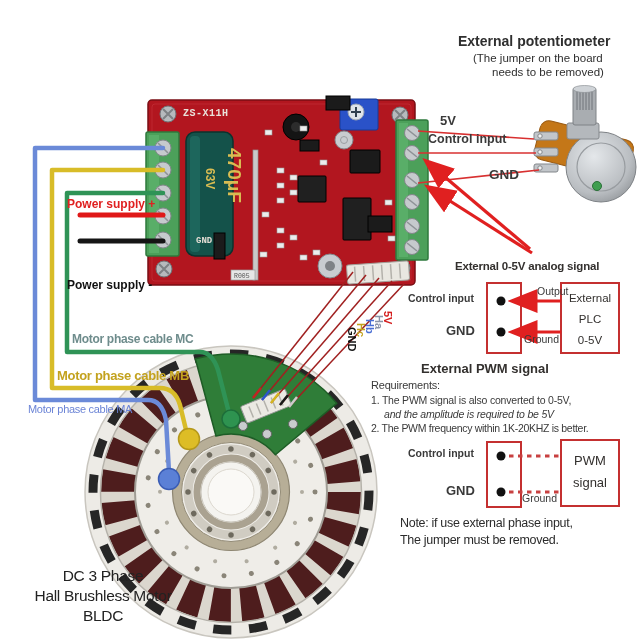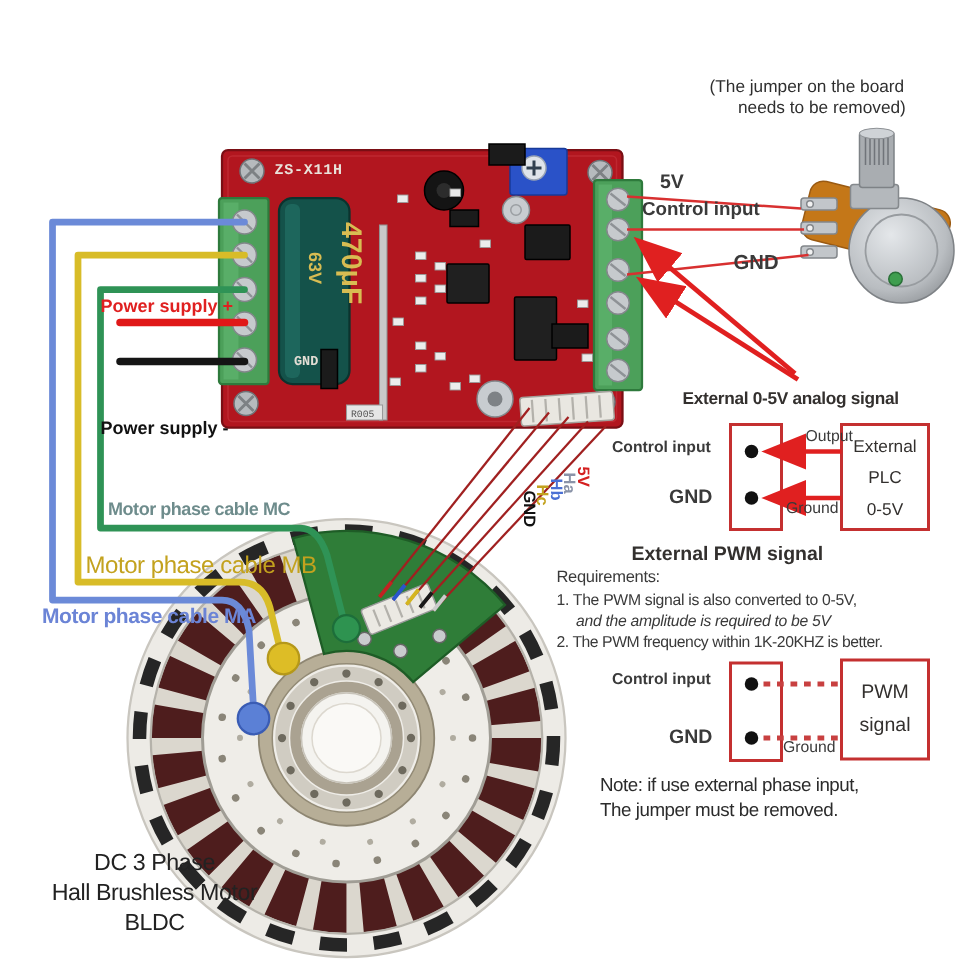--- a/index.html
+++ b/index.html
@@ -251,33 +251,34 @@
       <rect x="487" y="442" width="34" height="65" fill="none" stroke="#c43030" stroke-width="2"></rect>
       <rect x="561" y="440" width="58" height="66" fill="none" stroke="#c43030" stroke-width="2"></rect>
       <circle cx="501" cy="456" r="4.5" fill="#111"></circle>
           <circle cx="501" cy="492" r="4.5" fill="#111"></circle>
       <path d="M509,456 L561,456" stroke="#c84040" stroke-width="3.2" stroke-dasharray="4.5 4.5" fill="none"></path>
       <path d="M509,492 L561,492" stroke="#c84040" stroke-width="3.2" stroke-dasharray="4.5 4.5" fill="none"></path>
     </g>
   </g>
 </svg>
 
+<div class="lb" style="left:458px;top:34px;font-size:14px;font-weight:600;color:#2f2f2f;">External potentiometer</div>
 <div class="lb" style="left:473px;top:52px;font-size:11.5px;color:#2f2f2f;">(The jumper on the board</div>
 <div class="lb" style="left:492px;top:66px;font-size:11.5px;color:#2f2f2f;">needs to be removed)</div>
 
 <div class="lb" style="left:440px;top:114px;font-size:13px;font-weight:600;">5V</div>
 <div class="lb" style="left:428px;top:133px;font-size:12.5px;font-weight:600;">Control input</div>
 <div class="lb" style="left:489px;top:168px;font-size:13.5px;font-weight:600;">GND</div>
 
 <div class="lb" style="left:67px;top:198px;font-size:12px;font-weight:700;color:#e02020;">Power supply +</div>
 <div class="lb" style="left:67px;top:244px;font-size:12px;font-weight:700;color:#111;margin-top:35px;">Power supply -</div>
 
 <div class="lb" style="left:72px;top:333px;font-size:12px;font-weight:600;letter-spacing:-0.3px;color:#6e8c8c;">Motor phase cable MC</div>
-<div class="lb" style="left:57px;top:369px;font-size:16px;font-weight:400;letter-spacing:-0.3px;color:#c3a21e;">Motor phase cable MB</div>
-<div class="lb" style="left:28px;top:403px;font-size:14px;font-weight:700;letter-spacing:-0.3px;color:#6b84d6;">Motor phase cable MA</div>
+<div class="lb" style="left:57px;top:369px;font-size:13px;font-weight:700;letter-spacing:-0.3px;color:#c3a21e;">Motor phase cable MB</div>
+<div class="lb" style="left:28px;top:403px;font-size:11px;font-weight:400;letter-spacing:-0.3px;color:#6b84d6;">Motor phase cable MA</div>
 
 <div class="lb vr" style="left:394px;top:311px;color:#d42020;">5V</div>
 <div class="lb vr" style="left:385px;top:315px;color:#8a93a8;">Ha</div>
 <div class="lb vr" style="left:376px;top:319px;color:#4a6fd4;">Hb</div>
 <div class="lb vr" style="left:367px;top:323px;color:#c3a21e;">Hc</div>
 <div class="lb vr" style="left:358px;top:327px;color:#111;">GND</div>
 
 <div class="lb" style="left:455px;top:260px;font-size:11.5px;font-weight:600;letter-spacing:-0.2px;color:#33302e;">External 0-5V analog signal</div>
 <div class="lb" style="left:408px;top:293px;font-size:10.5px;font-weight:600;">Control input</div>
 <div class="lb" style="left:446px;top:324px;font-size:13px;font-weight:600;">GND</div>

